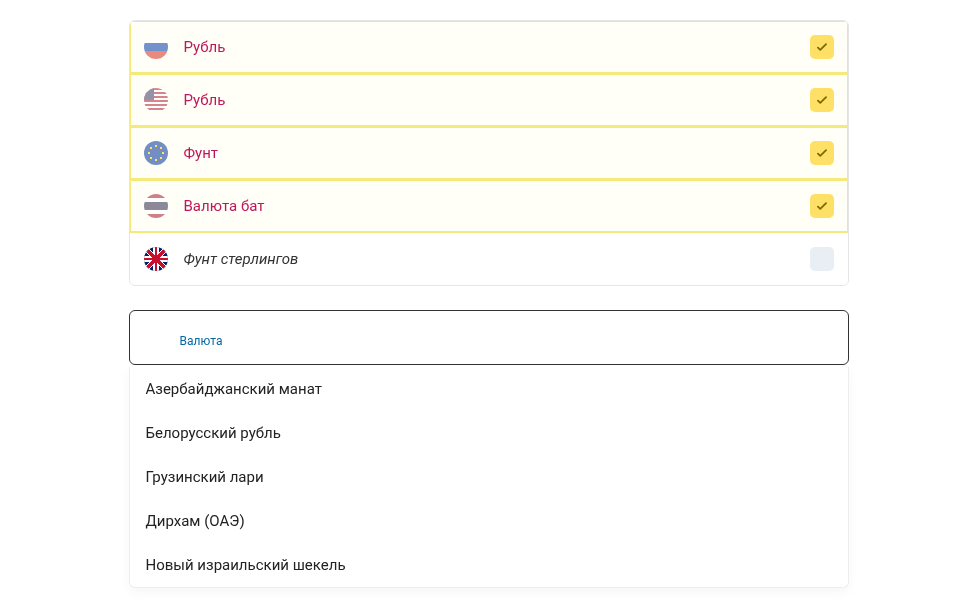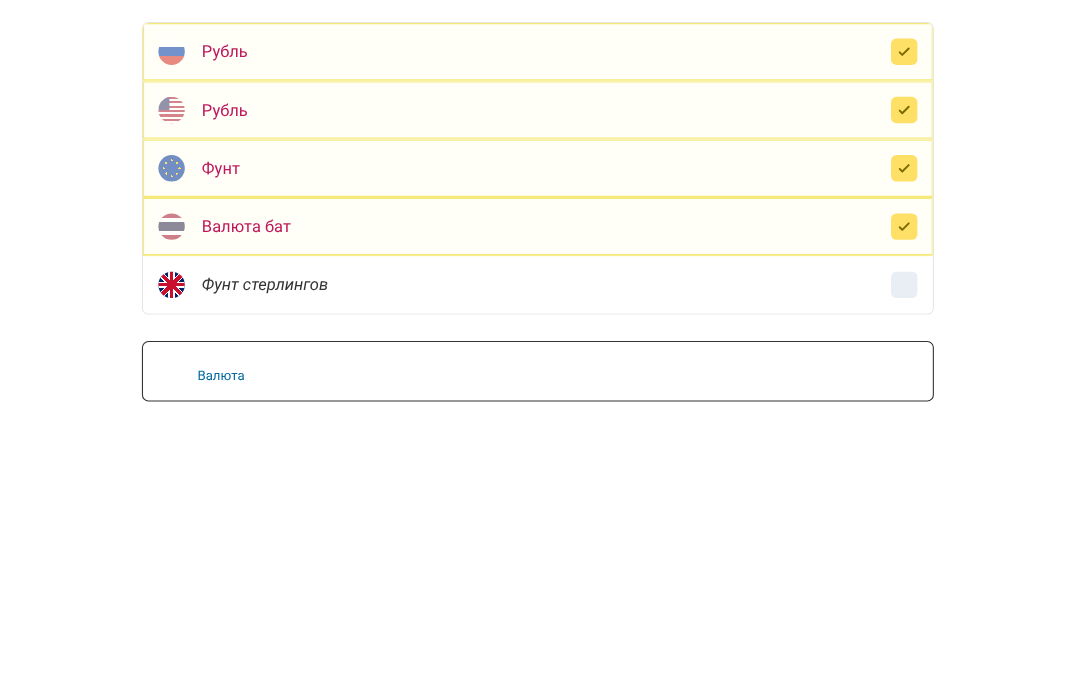--- a/index.html
+++ b/index.html
@@ -229,14 +229,21 @@
         <div class="currency-label">Фунт стерлингов</div>
         <div class="check-box unchecked"></div>
       </div>
     </div>
 
   <div class="input-wrapper">
     <label class="input-label">Валюта</label>
     <input class="input-field" type="text" value="" style="">
   </div>
 
+  <div class="dropdown" id="dropdown">
+      <div class="dropdown-item">Азербайджанский манат</div>
+      <div class="dropdown-item">Белорусский рубль</div>
+      <div class="dropdown-item">Грузинский лари</div>
+      <div class="dropdown-item">Дирхам (ОАЭ)</div>
+      <div class="dropdown-item">Новый израильский шекель</div>
+    </div>
 
 </div>
 
 </body></html>

